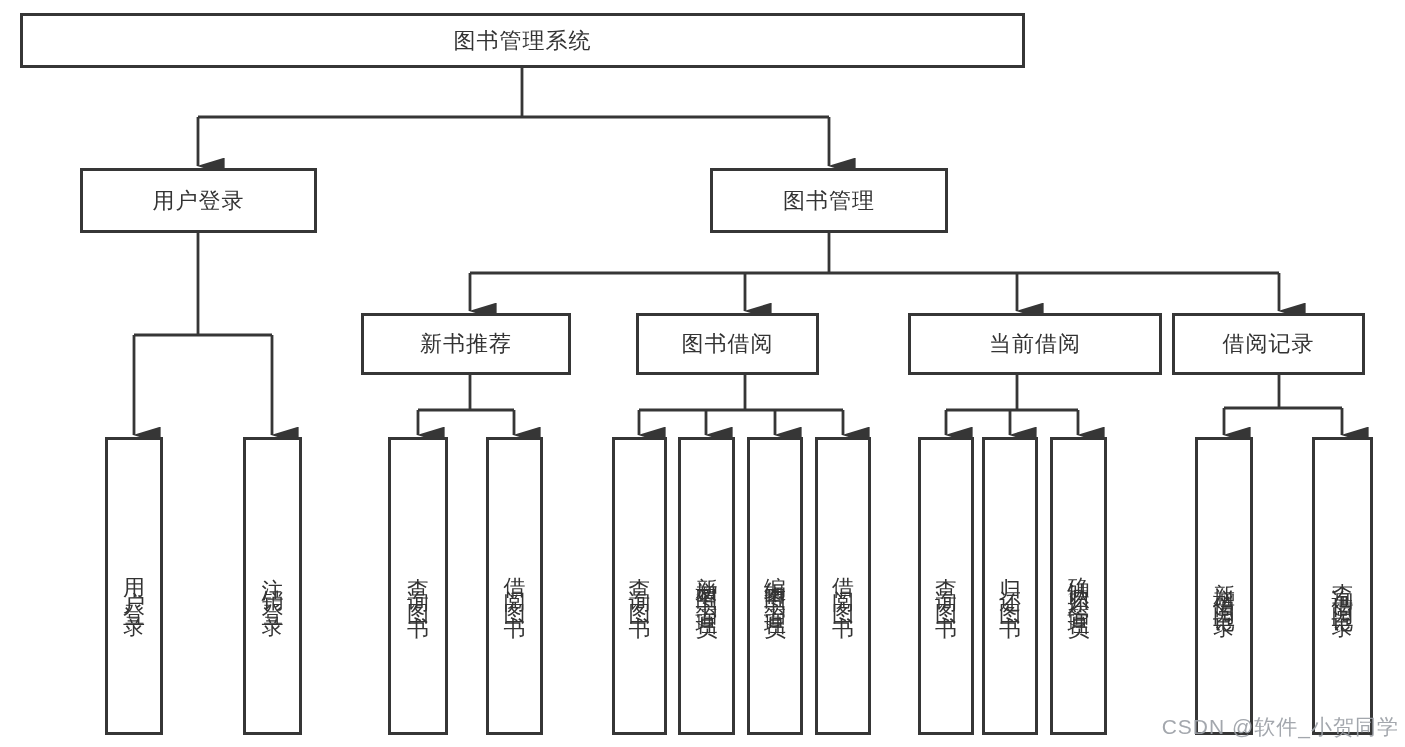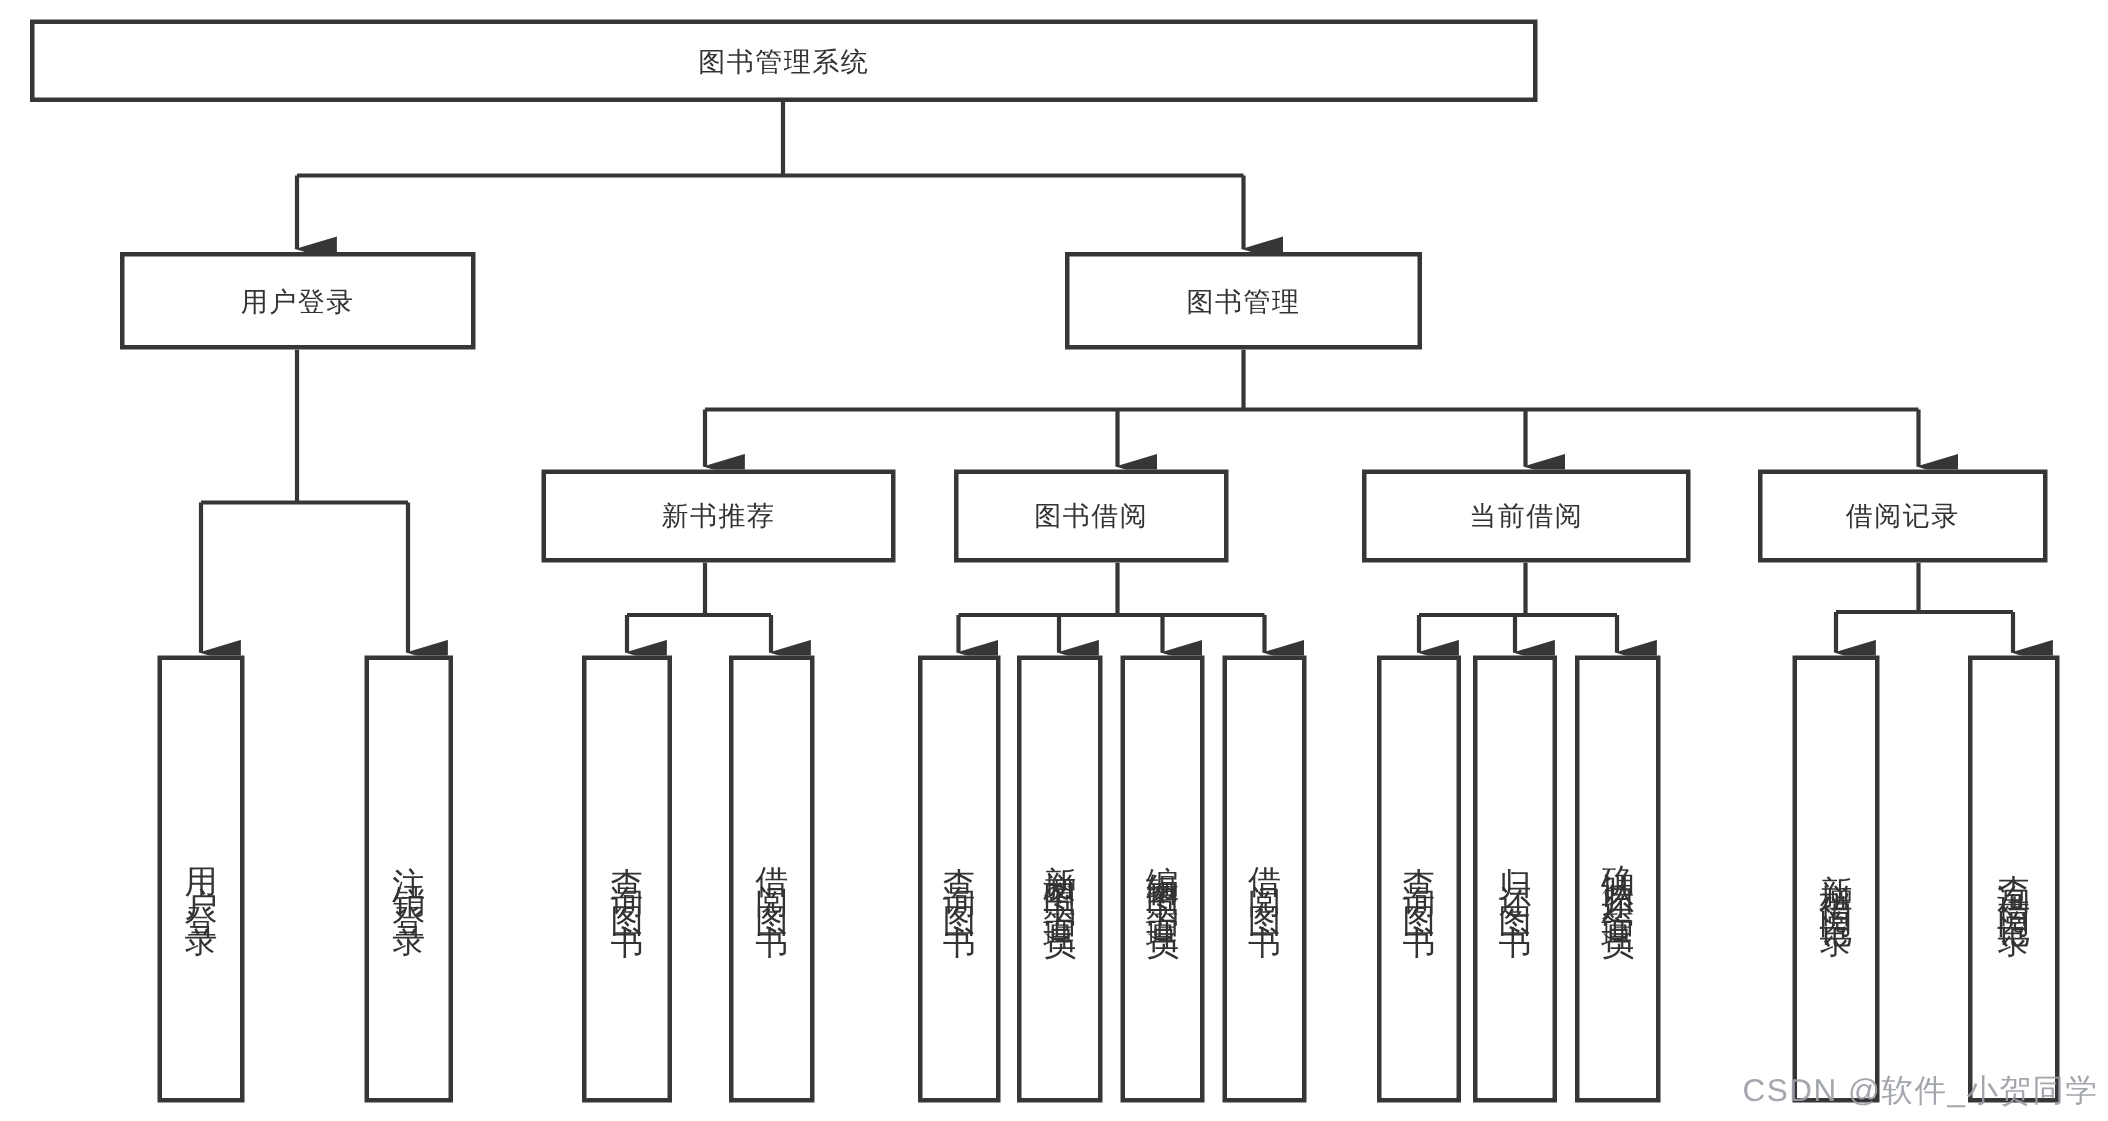--- a/index.html
+++ b/index.html
@@ -14,21 +14,21 @@
   .node{
     position:absolute;
     box-sizing:border-box;
     background:#ffffff;
     border:3px solid #363636;
     display:flex;align-items:center;justify-content:center;
     z-index:2;
   }
   .lbl{
     color:#333333;
-    font-size:18px;
+    font-size:22px;
     letter-spacing:1px;
     white-space:nowrap;
   }
   .vlbl{
     color:#333333;
     font-size:22px;
     writing-mode:vertical-rl;
     text-orientation:mixed;
     white-space:nowrap;
     line-height:1;
@@ -105,27 +105,27 @@
     <span class="lbl">图书管理系统</span>
   </div>
 
   <div class="node" style="left:80px;top:168px;width:237px;height:65px">
     <span class="lbl">用户登录</span>
   </div>
   <div class="node" style="left:710px;top:168px;width:238px;height:65px">
     <span class="lbl">图书管理</span>
   </div>
 
-  <div class="node" style="left:361px;top:313px;width:236px;height:62px">
+  <div class="node" style="left:361px;top:313px;width:210px;height:62px">
     <span class="lbl">新书推荐</span>
   </div>
   <div class="node" style="left:636px;top:313px;width:183px;height:62px">
     <span class="lbl">图书借阅</span>
   </div>
-  <div class="node" style="left:908px;top:313px;width:219px;height:62px">
+  <div class="node" style="left:908px;top:313px;width:254px;height:62px">
     <span class="lbl">当前借阅</span>
   </div>
   <div class="node" style="left:1172px;top:313px;width:193px;height:62px">
     <span class="lbl">借阅记录</span>
   </div>
 
   <div class="node" style="left:105px;top:437px;width:58px;height:298px">
     <span class="vlbl v4">用户登录</span>
   </div>
   <div class="node" style="left:243px;top:437px;width:59px;height:298px">

